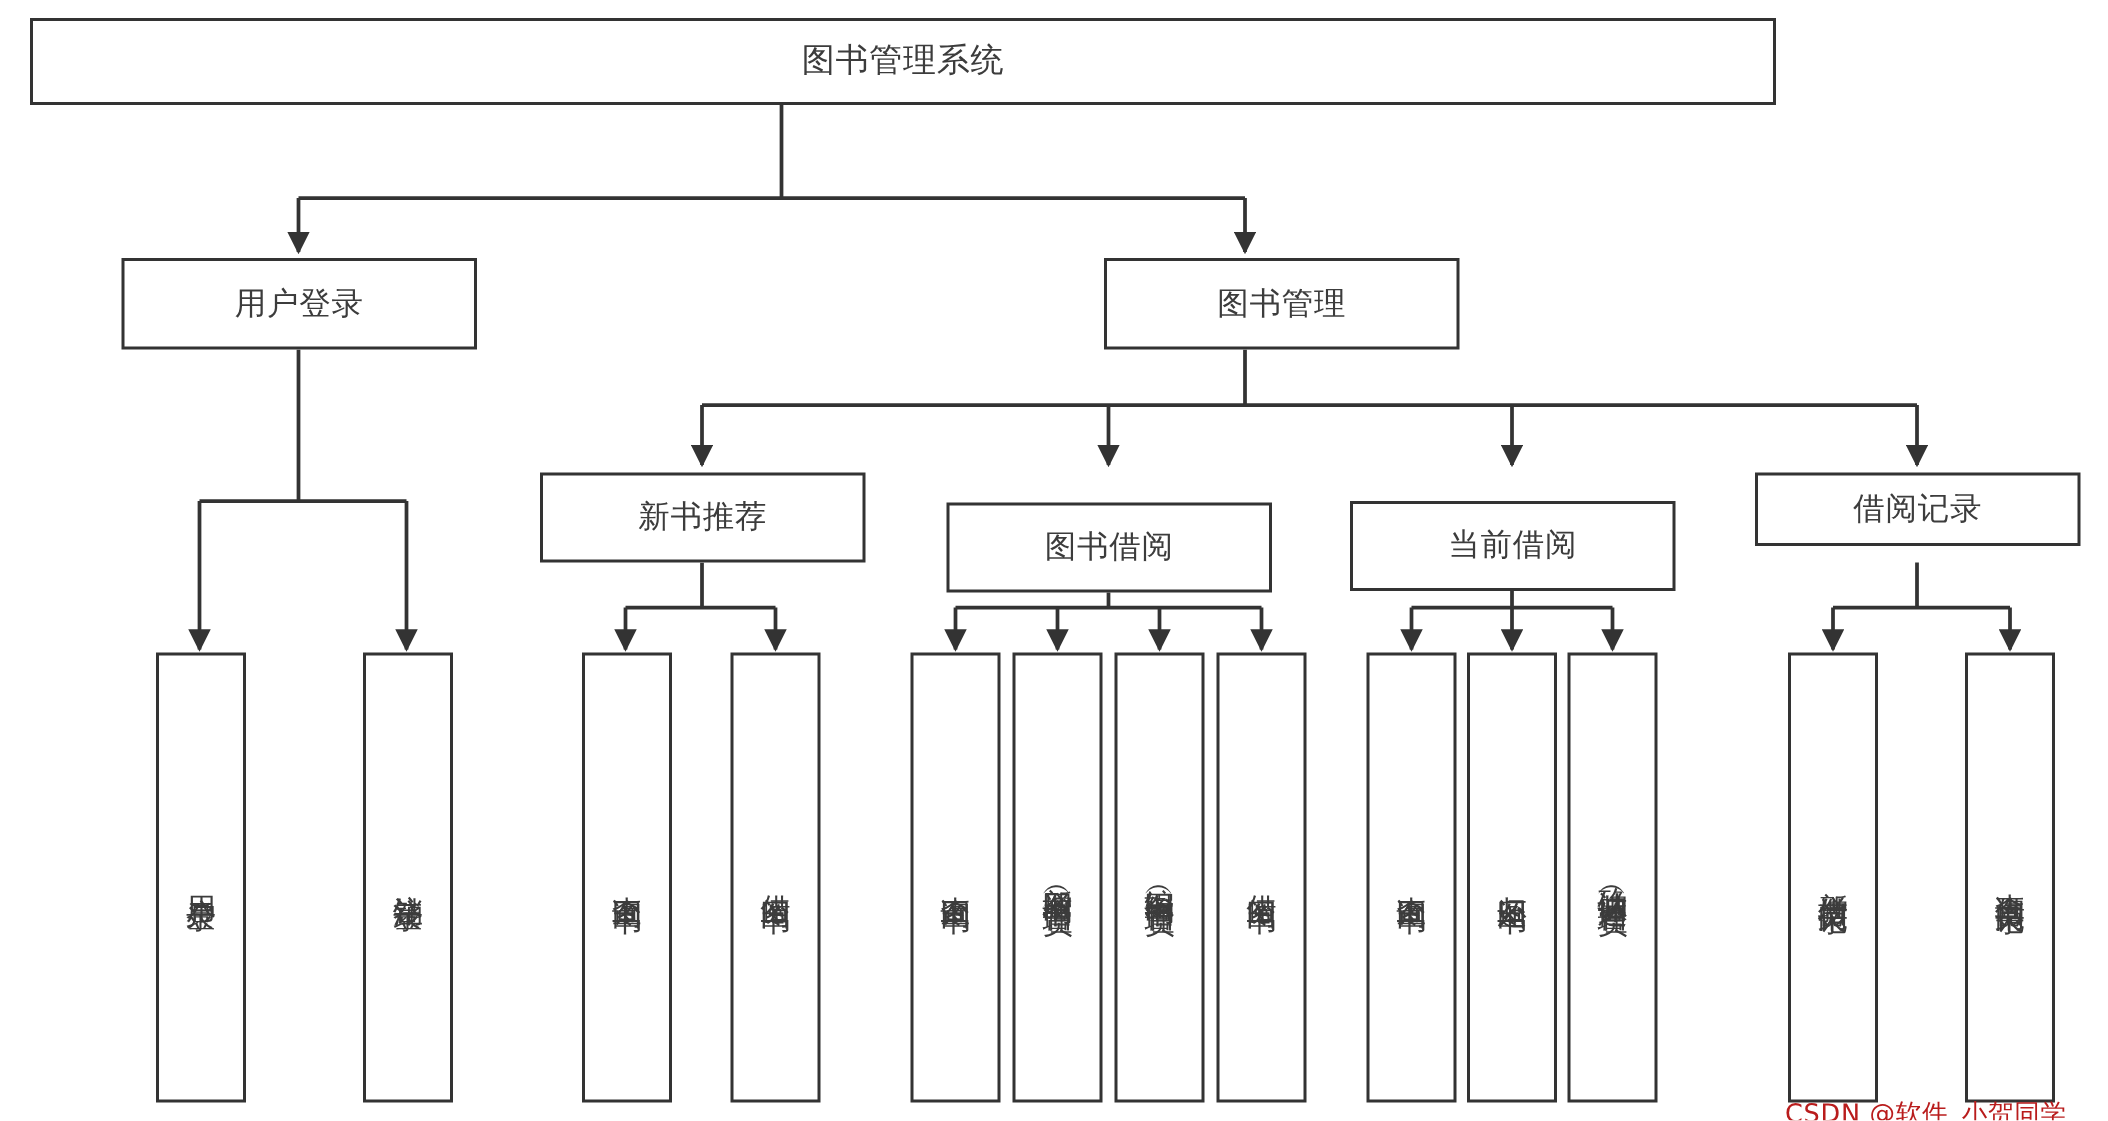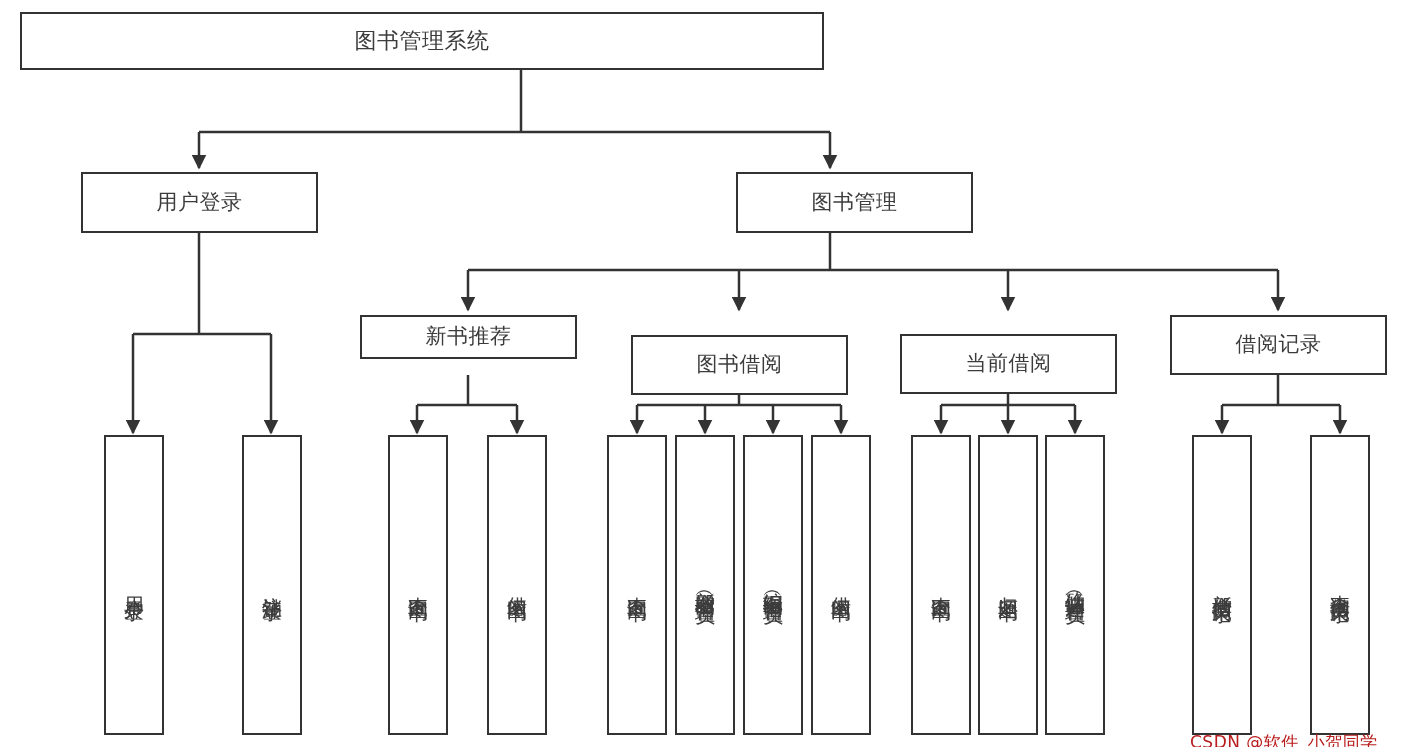--- a/index.html
+++ b/index.html
@@ -126,41 +126,41 @@
       <path d="M 1008 405 L 1008 433" marker-end="url(#arrow)"></path>
       <path d="M 1075 405 L 1075 433" marker-end="url(#arrow)"></path>
 
       <path d="M 1278 375 L 1278 405"></path>
       <path d="M 1222 405 L 1340 405"></path>
       <path d="M 1222 405 L 1222 433" marker-end="url(#arrow)"></path>
       <path d="M 1340 405 L 1340 433" marker-end="url(#arrow)"></path>
     </g>
   </svg>
 
-  <div class="node h root" style="left:20px; top:12px; width:804px; height:58px;">
+  <div class="node h root" style="left:20px; top:12px; width:1164px; height:58px;">
     <span class="label">图书管理系统</span>
   </div>
 
   <div class="node h" style="left:81px; top:172px; width:237px; height:61px;">
     <span class="label">用户登录</span>
   </div>
   <div class="node h" style="left:712px; top:172px; width:237px; height:61px;margin-left:24px;">
     <span class="label">图书管理</span>
   </div>
 
-  <div class="node h" style="left:360px; top:315px; width:217px; height:44px;">
+  <div class="node h" style="left:360px; top:315px; width:217px; height:60px;">
     <span class="label">新书推荐</span>
   </div>
   <div class="node h" style="left:631px; top:315px; width:217px; height:60px;margin-top:20px;">
     <span class="label">图书借阅</span>
   </div>
   <div class="node h" style="left:900px; top:334px; width:217px; height:60px;">
     <span class="label">当前借阅</span>
   </div>
-  <div class="node h" style="left:1170px; top:315px; width:217px; height:60px;">
+  <div class="node h" style="left:1170px; top:315px; width:217px; height:49px;">
     <span class="label">借阅记录</span>
   </div>
 
   <div class="node v" style="left:104px; top:435px; width:60px; height:300px;">
     <span class="label">用户登录</span>
   </div>
   <div class="node v" style="left:242px; top:435px; width:60px; height:300px;">
     <span class="label">注销登录</span>
   </div>
 

